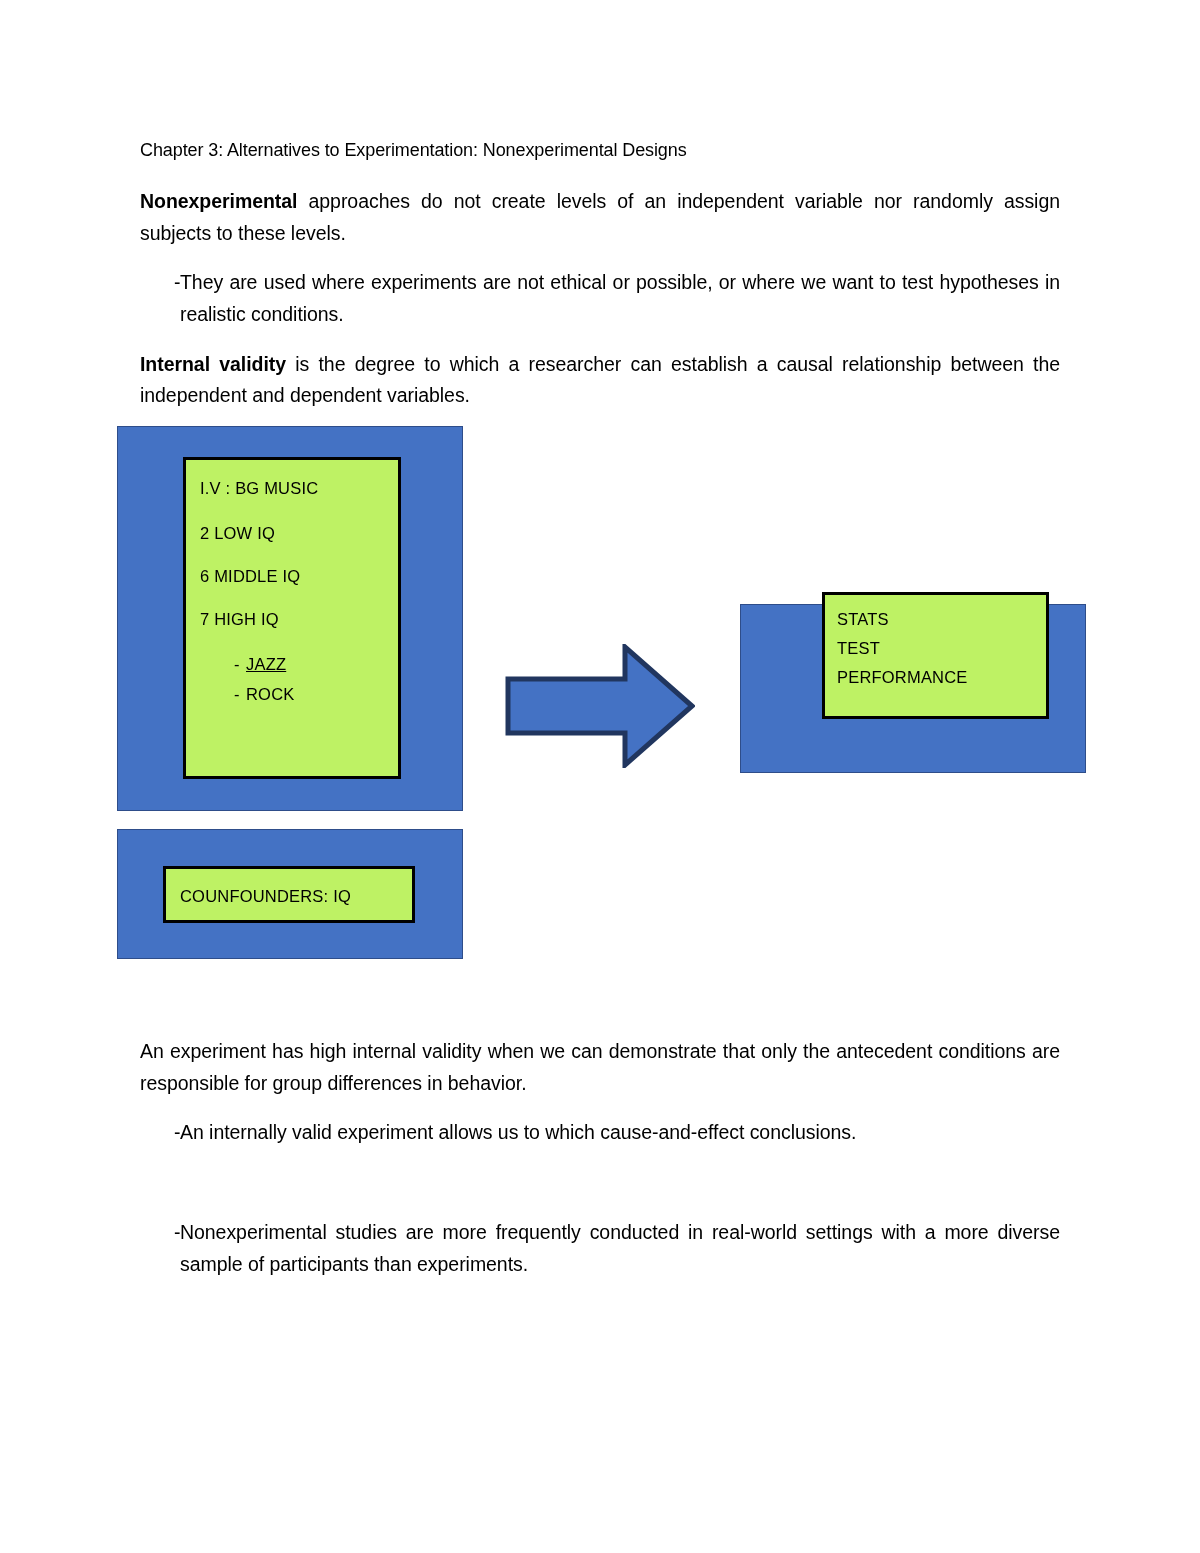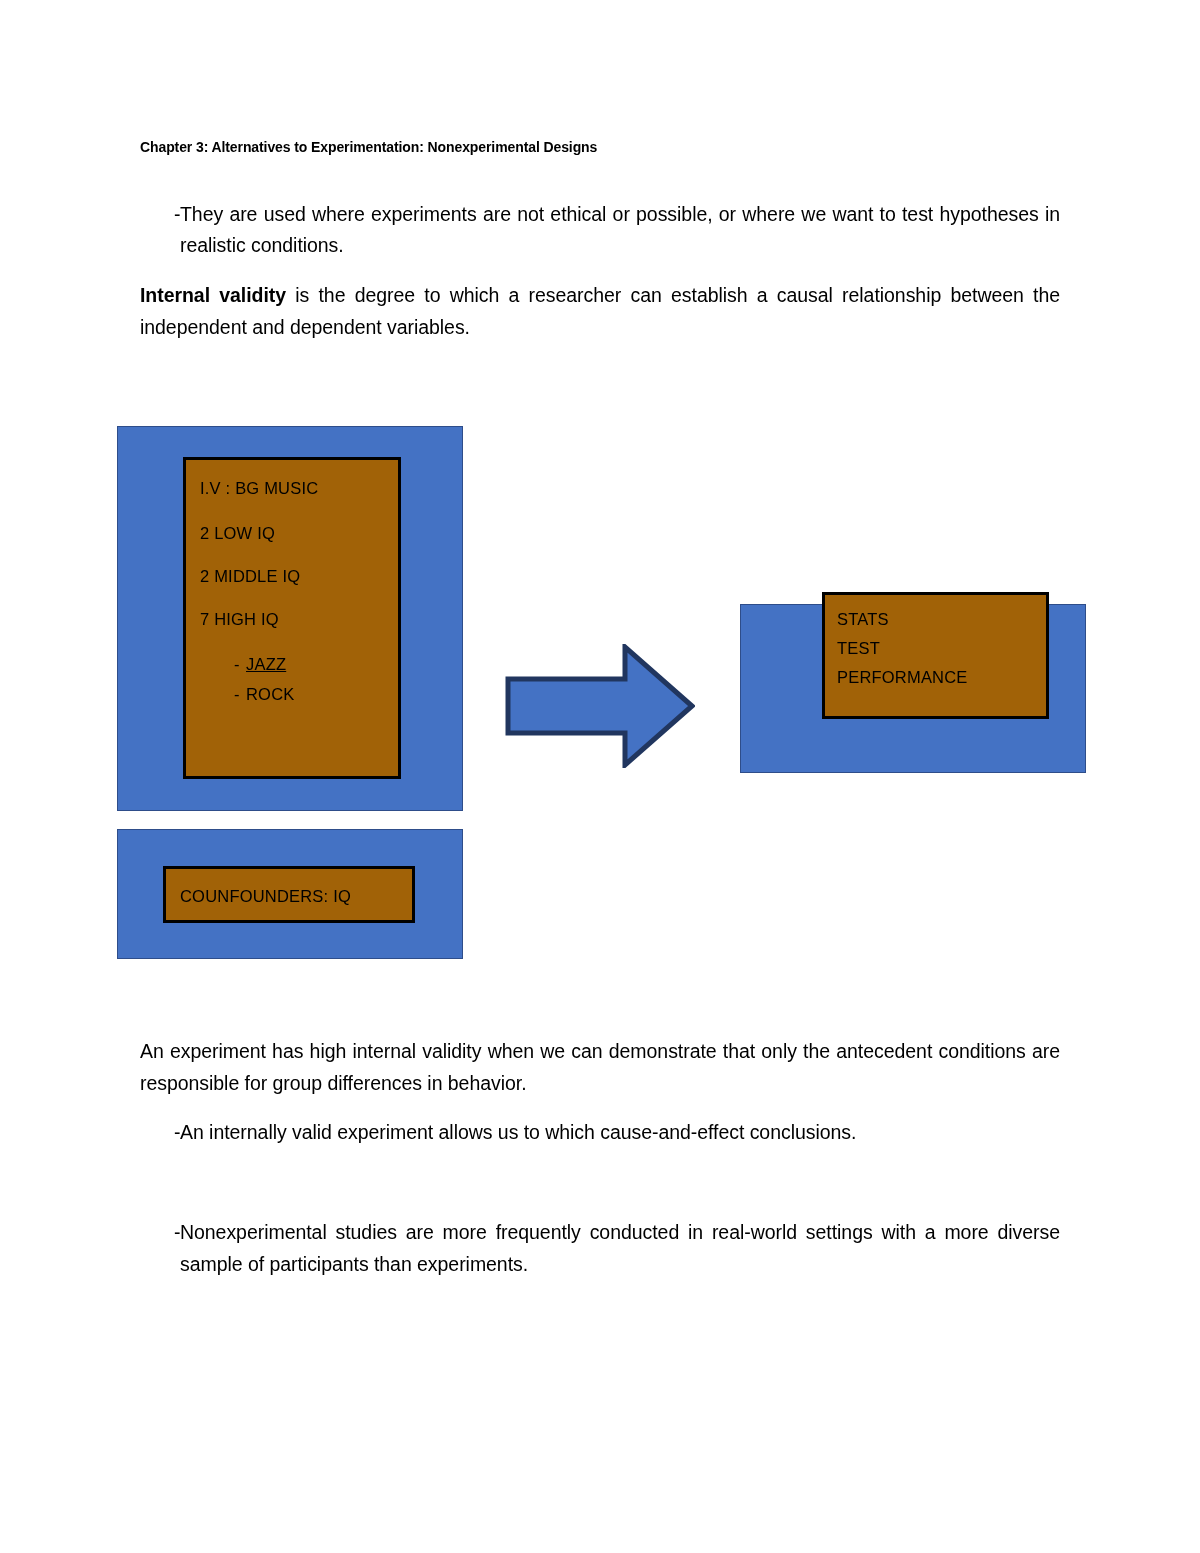--- a/index.html
+++ b/index.html
@@ -26,22 +26,22 @@
 
   
   .content {
     position: absolute;
     left: 140px;
     top: 0;
     width: 920px;
   }
 
   .doc-heading {
-    font-size: 14px;
-    font-weight: bold;
+    font-size: 18px;
+    font-weight: normal;
     letter-spacing: -0.1px;
     margin: 0;
     padding-top: 138px;
     line-height: 1.35;
   }
 
   .para {
     font-size: 19.5px;
     line-height: 1.62;
     text-align: justify;
@@ -84,21 +84,21 @@
 
   .blue-panel {
     position: absolute;
     background: #4472C4;
     border: 1px solid #2E4D8A;
     box-sizing: border-box;
   }
 
   .white-box {
     position: absolute;
-    background: #a16207;
+    background: #bef264;
     border: 3px solid #000000;
     box-sizing: border-box;
   }
 
   .box-text {
     font-size: 16.5px;
     line-height: 1.0;
     letter-spacing: 0.2px;
     color: #000;
     white-space: nowrap;
@@ -144,20 +144,23 @@
 <body>
 
 <div class="page">
 
   <div class="content">
 
     <h1 class="doc-heading" id="heading-el">Chapter 3: Alternatives to Experimentation: Nonexperimental Designs</h1>
 
     <div class="spacer-24"></div>
 
+    <p class="para">
+      <b>Nonexperimental</b><span> approaches do not create levels of an independent variable nor randomly assign subjects to these levels.</span>
+    </p>
 
     <div class="spacer-18"></div>
 
     <div class="bullet-row">
       <span class="bullet-dash">-</span>
       <span class="bullet-text">They are used where experiments are not ethical or possible, or where we want to test hypotheses in realistic conditions.</span>
     </div>
 
     <div class="spacer-18"></div>
 
@@ -187,21 +190,21 @@
     </div>
   </div>
 
   <div class="diagram">
 
     <div class="blue-panel" id="iv-panel"></div>
 
     <div class="white-box" id="iv-box">
       <span class="box-text iv-line" style="top:20px;">I.V : BG MUSIC</span>
       <span class="box-text iv-line" style="top:65px;">2 LOW IQ</span>
-      <span class="box-text iv-line" style="top:108px;">2 MIDDLE IQ</span>
+      <span class="box-text iv-line" style="top:108px;">6 MIDDLE IQ</span>
       <span class="box-text iv-line" style="top:151px;">7 HIGH IQ</span>
 
       <div class="iv-sub" style="left:14px; top:196px;">
         <span class="box-text dash">-</span>
         <span class="box-text val underlined">JAZZ</span>
       </div>
 
       <div class="iv-sub" style="left:14px; top:226px;">
         <span class="box-text dash">-</span>
         <span class="box-text val">ROCK</span>

